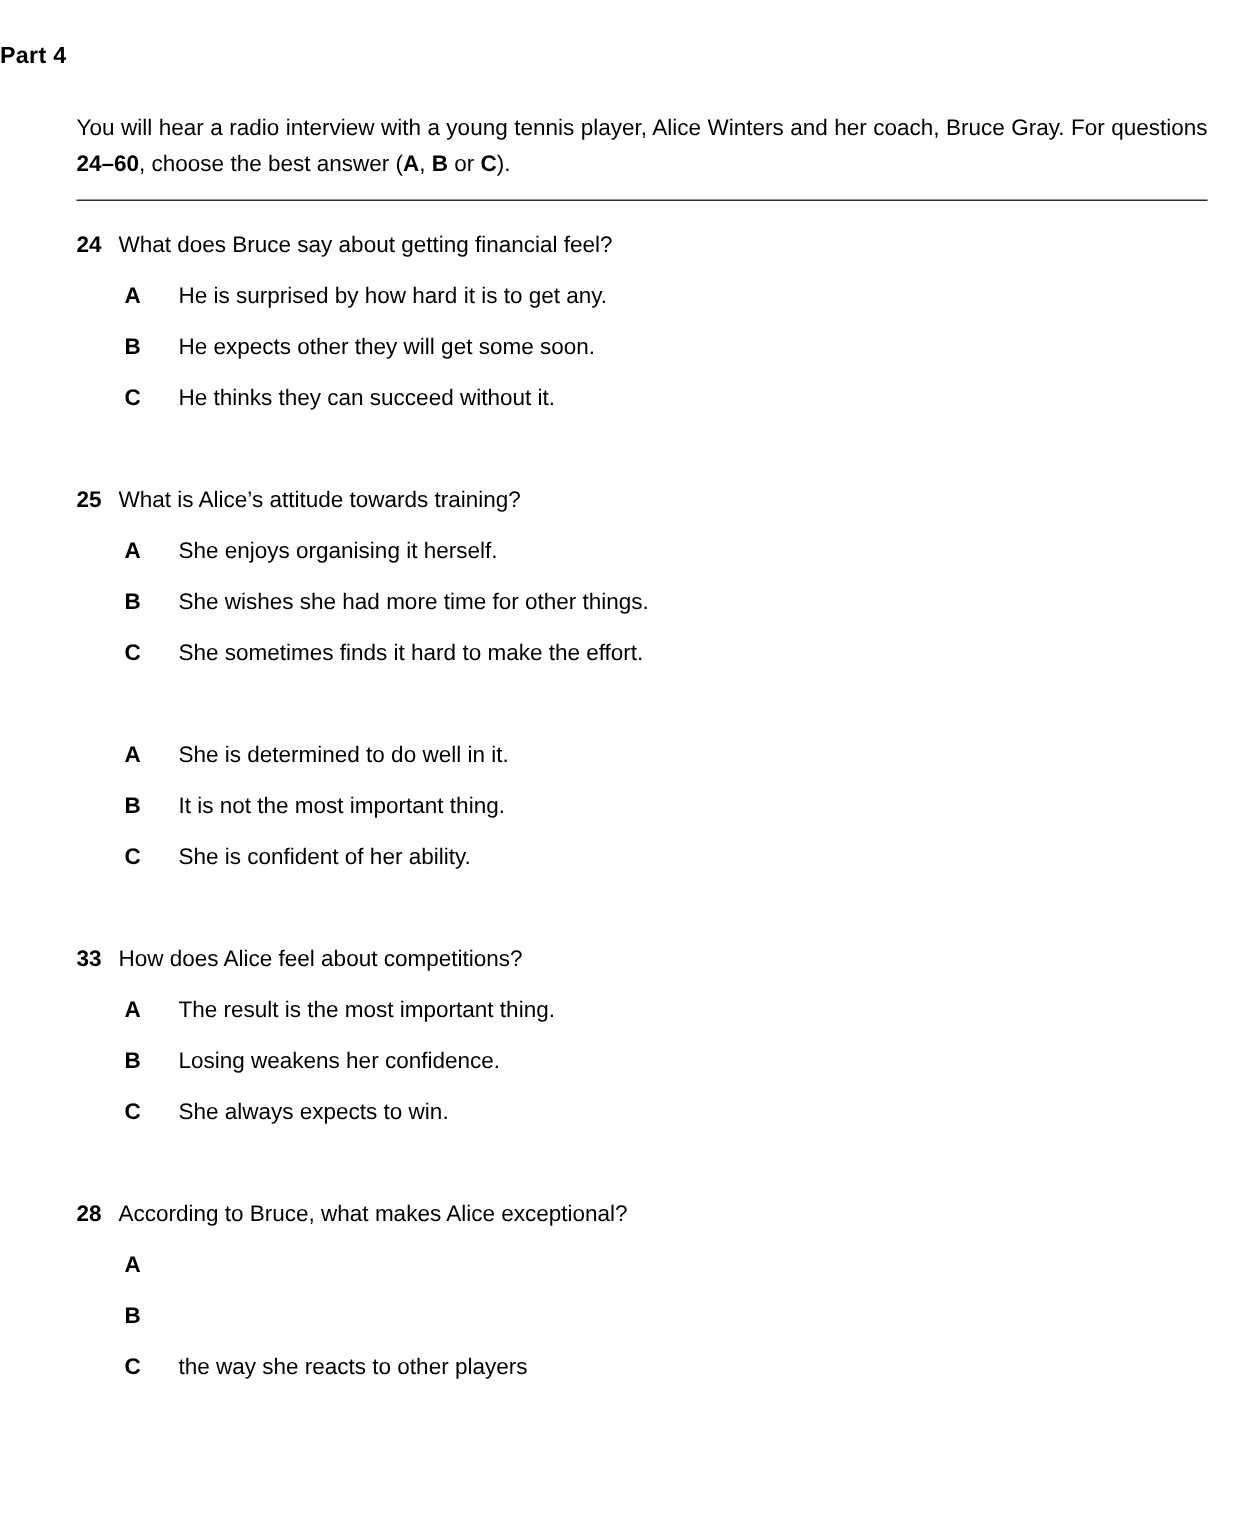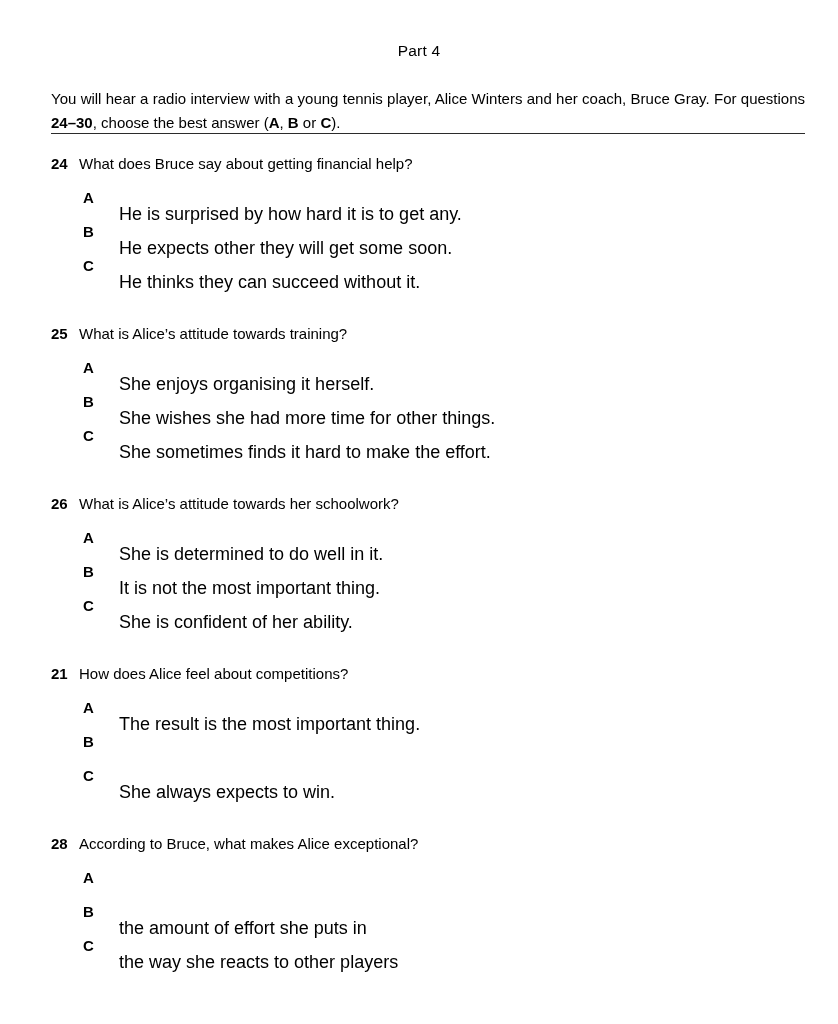--- a/index.html
+++ b/index.html
@@ -20,26 +20,26 @@
     width: 838px;
     height: 1024px;
     background: #ffffff;
     box-sizing: border-box;
     padding: 0;
     overflow: hidden;
   }
 
   
   .part-title {
-    text-align: center;
+    text-align: left;
     font-size: 15.5px;
-    font-weight: normal;
+    font-weight: bold;
     letter-spacing: 0.2px;
     margin: 0;
-    padding-top: 42px;
+    padding-top: 29px;
   }
 
   
   .intro {
     margin: 0;
     padding-top: 27px;
     padding-left: 51px;
     padding-right: 33px;
     font-size: 15px;
     line-height: 23.5px;
@@ -100,43 +100,42 @@
     height: 34px;
   }
   .opt-letter {
     flex: 0 0 auto;
     width: 36px;
     font-weight: bold;
     font-size: 15px;
   }
   .opt-text {
     flex: 1 1 auto;
-    font-size: 18px;
-    margin-top: 17px;
+    font-size: 15px;
   }
 </style>
 </head>
 <body>
 
 <div class="page">
 
   <h1 class="part-title">Part 4</h1>
 
   <p class="intro">
-    <span>You will hear a radio interview with a young tennis player, Alice Winters and her coach, Bruce Gray. For questions </span><b>24–30</b><span>, choose the best answer (</span><b>A</b><span>, </span><b>B</b><span> or </span><b>C</b><span>).</span>
+    <span>You will hear a radio interview with a young tennis player, Alice Winters and her coach, Bruce Gray. For questions </span><b>24–60</b><span>, choose the best answer (</span><b>A</b><span>, </span><b>B</b><span> or </span><b>C</b><span>).</span>
   </p>
 
   <hr class="divider">
 
   <div class="questions">
 
     <div class="question-block">
       <div class="question-line">
         <span class="q-number">24</span>
-        <span class="q-text">What does Bruce say about getting financial help?</span>
+        <span class="q-text">What does Bruce say about getting financial feel?</span>
       </div>
       <div class="option-row">
         <span class="opt-letter">A</span>
         <span class="opt-text">He is surprised by how hard it is to get any.</span>
       </div>
       <div class="option-row">
         <span class="opt-letter">B</span>
         <span class="opt-text">He expects other they will get some soon.</span>
       </div>
       <div class="option-row">
@@ -158,67 +157,63 @@
         <span class="opt-letter">B</span>
         <span class="opt-text">She wishes she had more time for other things.</span>
       </div>
       <div class="option-row">
         <span class="opt-letter">C</span>
         <span class="opt-text">She sometimes finds it hard to make the effort.</span>
       </div>
     </div>
 
     <div class="question-block">
-      <div class="question-line">
-        <span class="q-number">26</span>
-        <span class="q-text">What is Alice’s attitude towards her schoolwork?</span>
-      </div>
       <div class="option-row">
         <span class="opt-letter">A</span>
         <span class="opt-text">She is determined to do well in it.</span>
       </div>
       <div class="option-row">
         <span class="opt-letter">B</span>
         <span class="opt-text">It is not the most important thing.</span>
       </div>
       <div class="option-row">
         <span class="opt-letter">C</span>
         <span class="opt-text">She is confident of her ability.</span>
       </div>
     </div>
 
     <div class="question-block">
       <div class="question-line">
-        <span class="q-number">21</span>
+        <span class="q-number">33</span>
         <span class="q-text">How does Alice feel about competitions?</span>
       </div>
       <div class="option-row">
         <span class="opt-letter">A</span>
         <span class="opt-text">The result is the most important thing.</span>
       </div>
       <div class="option-row">
         <span class="opt-letter">B</span>
+        <span class="opt-text">Losing weakens her confidence.</span>
       </div>
       <div class="option-row">
         <span class="opt-letter">C</span>
         <span class="opt-text">She always expects to win.</span>
       </div>
     </div>
 
     <div class="question-block">
       <div class="question-line">
         <span class="q-number">28</span>
         <span class="q-text">According to Bruce, what makes Alice exceptional?</span>
       </div>
       <div class="option-row">
         <span class="opt-letter">A</span>
       </div>
       <div class="option-row">
         <span class="opt-letter">B</span>
-        <span class="opt-text">the amount of effort she puts in</span>
       </div>
       <div class="option-row">
         <span class="opt-letter">C</span>
         <span class="opt-text">the way she reacts to other players</span>
       </div>
     </div>
 
   </div>
 </div>
 

